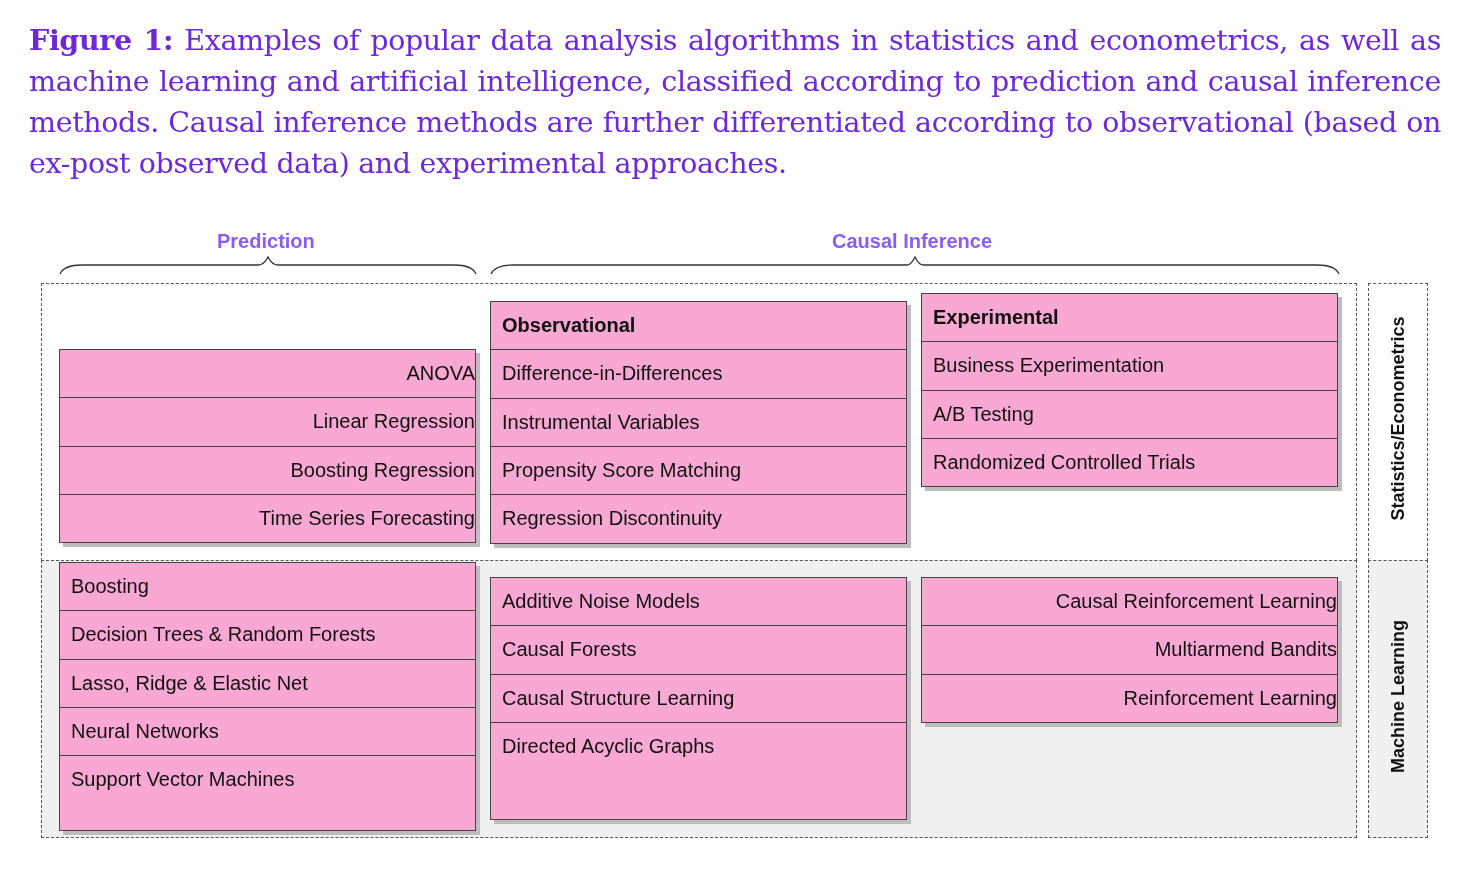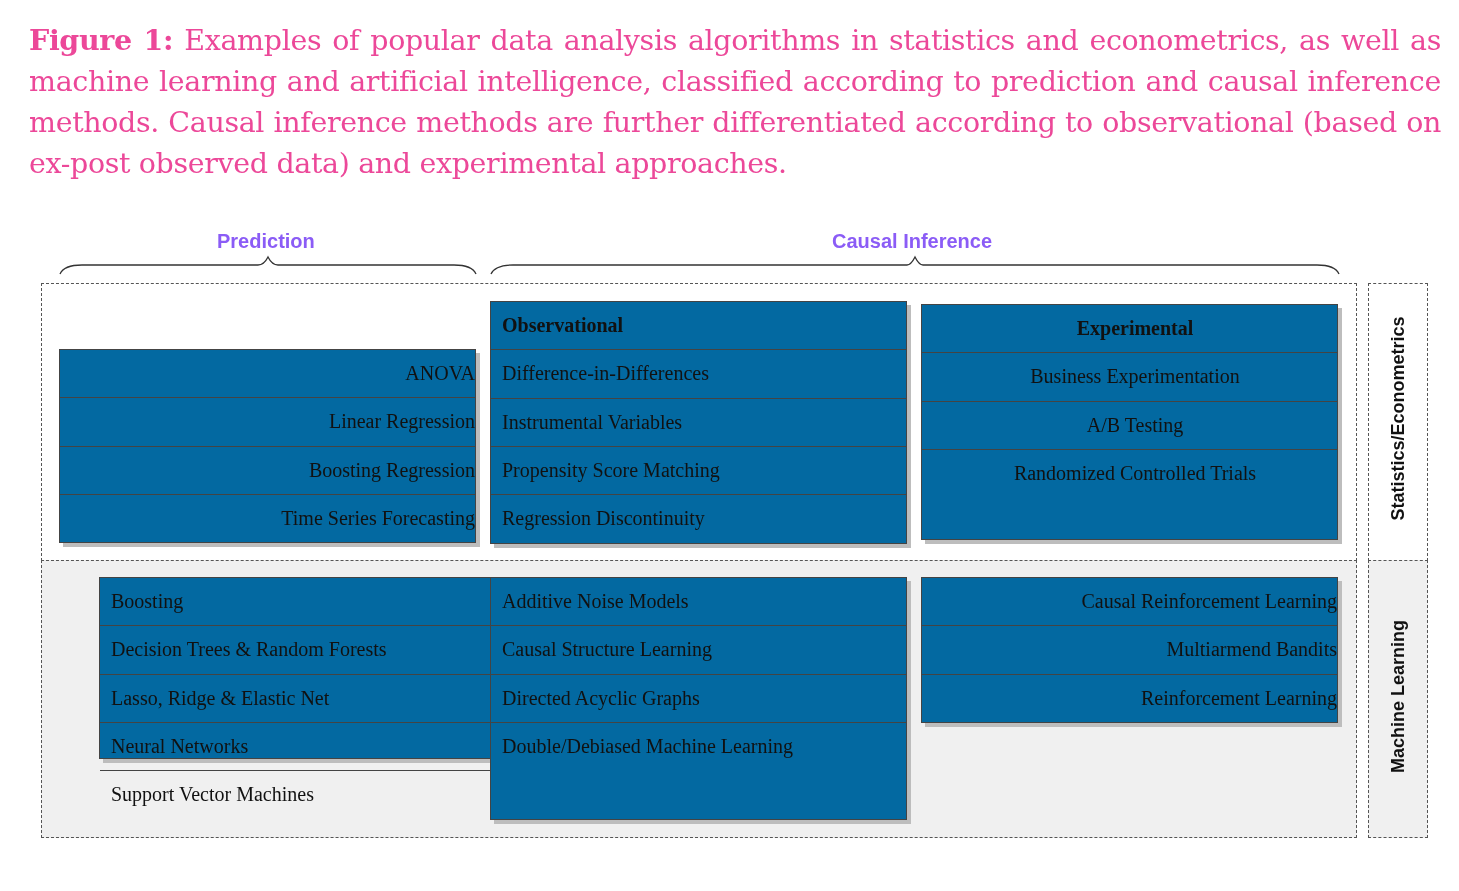--- a/index.html
+++ b/index.html
@@ -1,30 +1,30 @@
 <!DOCTYPE html>
 <html><head>
 <meta charset="utf-8">
 <style>
   html, body { margin:0; padding:0; background:#fff; }
   body { width:1459px; height:891px; position:relative; overflow:hidden; }
   .caption {
     position:absolute; left:29px; top:20px; width:1412px;
     font-family:"DejaVu Serif", "Liberation Serif", serif;
-    font-size:28.5px; line-height:41px; color:#ec4899; text-align:justify;
+    font-size:28.5px; line-height:41px; color:#6d28d9; text-align:justify;
     letter-spacing:-0.35px;
   }
   .caption b { font-weight:bold; }
   .hdr { position:absolute; font-family:"Liberation Sans", sans-serif; font-weight:bold; font-size:20px; color:#8b5cf6; }
   .brace { position:absolute; }
   .zone { position:absolute; box-sizing:border-box; }
   .box {
-    position:absolute; background:#0369a1; border:1.5px solid #444; box-sizing:border-box;
+    position:absolute; background:#f9a8d4; border:1.5px solid #444; box-sizing:border-box;
     box-shadow:4px 4px 0 #bdbdbd;
-    font-family:Liberation Serif, serif; font-size:20px; color:#111;
+    font-family:Liberation Sans, sans-serif; font-size:20px; color:#111;
   }
   .row { height:48.3px; border-bottom:1.3px solid #444; box-sizing:border-box; padding-left:11px; line-height:46px; white-space:nowrap; }
   .row:last-child { border-bottom:none; }
   .row.head { font-weight:bold; }
   .vlabel {
     position:absolute; font-family:"Liberation Sans", sans-serif; font-weight:bold; font-size:18px; color:#111;
     transform:rotate(-90deg); white-space:nowrap; transform-origin:center center; text-align:center;
   }
 </style>
 </head>
@@ -59,39 +59,39 @@
 </div>
 
 <div class="box" style="left:490px; top:301px; width:417px; height:243px;">
   <div class="row head">Observational</div>
   <div class="row">Difference-in-Differences</div>
   <div class="row">Instrumental Variables</div>
   <div class="row">Propensity Score Matching</div>
   <div class="row">Regression Discontinuity</div>
 </div>
 
-<div class="box" style="left:921px; top:304px; width:417px; height:236px;text-align:center;">
+<div class="box" style="left:921px; top:293px; width:417px; height:194px;">
   <div class="row head">Experimental</div>
   <div class="row">Business Experimentation</div>
   <div class="row">A/B Testing</div>
   <div class="row">Randomized Controlled Trials</div>
 </div>
 
-<div class="box" style="left:59px; top:577px; width:417px; height:182px;margin-left:40px;">
+<div class="box" style="left:59px; top:562px; width:417px; height:269px;">
   <div class="row">Boosting</div>
   <div class="row">Decision Trees &amp; Random Forests</div>
   <div class="row">Lasso, Ridge &amp; Elastic Net</div>
   <div class="row">Neural Networks</div>
   <div class="row">Support Vector Machines</div>
 </div>
 
 <div class="box" style="left:490px; top:577px; width:417px; height:243px;">
   <div class="row">Additive Noise Models</div>
+  <div class="row">Causal Forests</div>
   <div class="row">Causal Structure Learning</div>
   <div class="row">Directed Acyclic Graphs</div>
-  <div class="row">Double/Debiased Machine Learning</div>
 </div>
 
 <div class="box" style="left:921px; top:577px; width:417px; height:146px;text-align:right;">
   <div class="row">Causal Reinforcement Learning</div>
   <div class="row">Multiarmend Bandits</div>
   <div class="row">Reinforcement Learning</div>
 </div>
 
 </body></html>

